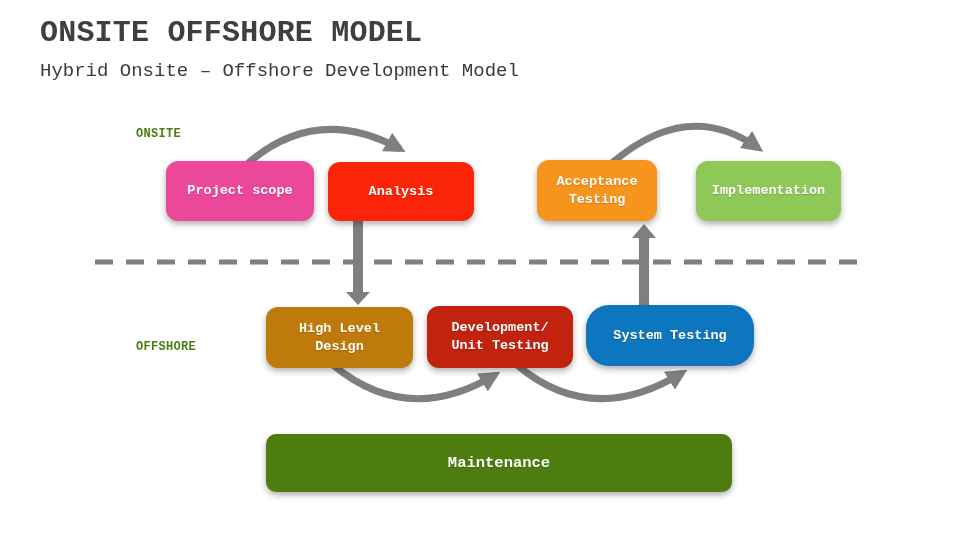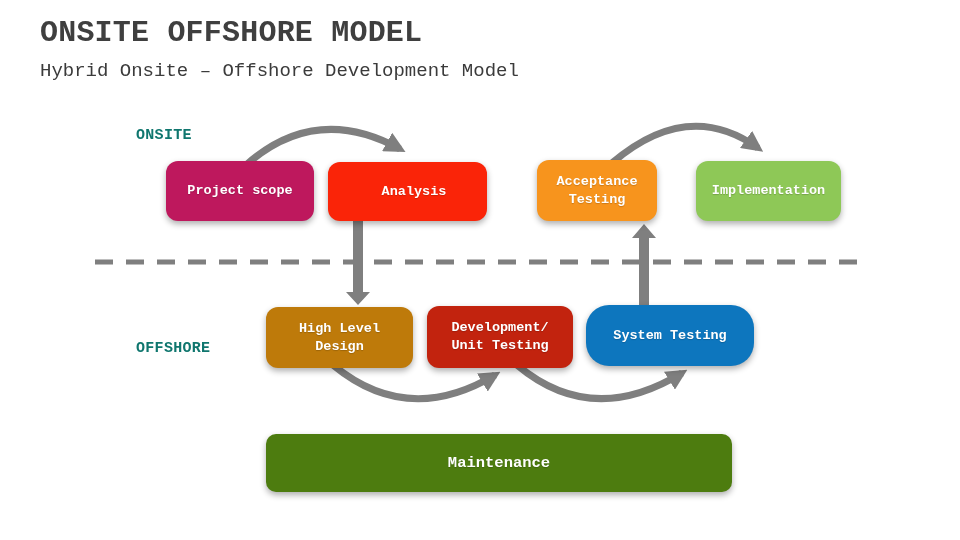--- a/index.html
+++ b/index.html
@@ -8,38 +8,38 @@
     font-family:Liberation Mono, monospace;
   }
   .title{
     position:absolute;left:40px;top:16px;font-size:30px;font-weight:bold;
     color:#3f3f3f;letter-spacing:.2px;
   }
   .subtitle{
     position:absolute;left:40px;top:60px;font-size:19px;font-weight:400;color:#3b3b3b;
   }
   .zone-label{
-    position:absolute;font-size:15px;font-weight:bold;color:#0f766e;letter-spacing:.3px;
+    position:absolute;font-size:12px;font-weight:bold;color:#4d7c0f;letter-spacing:.3px;
   }
   .zone-label.onsite{left:136px;top:127px;}
   .zone-label.offshore{left:136px;top:340px;}
   .arrow-layer{position:absolute;left:0;top:0;width:960px;height:540px;z-index:1;}
   .arrow-layer .stroke{fill:none;stroke:var(--arrow-color,#7f7f7f);stroke-width:7;}
   .arrow-layer .fillshape{fill:var(--arrow-color,#7f7f7f);}
   .arrow-layer .divider{stroke:var(--arrow-color,#7f7f7f);stroke-width:5;stroke-dasharray:18 13;fill:none;}
   marker path{fill:var(--arrow-color,#7f7f7f);}
   .node{
     position:absolute;z-index:2;border-radius:12px;color:#fff;
     display:flex;align-items:center;justify-content:center;text-align:center;
     font-size:13.5px;font-weight:bold;line-height:1.3;
     box-shadow:0 3px 6px rgba(0,0,0,.32);
     white-space:pre-line;text-shadow:0 1px 1px rgba(0,0,0,.18);
   }
   .node.project-scope{left:166px;top:161px;width:148px;height:60px;}
-  .node.analysis{left:328px;top:162px;width:146px;height:59px;padding-left:13px;}
+  .node.analysis{left:328px;top:162px;width:146px;height:59px;}
   .node.acceptance{left:537px;top:160px;width:120px;height:61px;}
   .node.implementation{left:696px;top:161px;width:145px;height:60px;}
   .node.hld{left:266px;top:307px;width:147px;height:61px;}
   .node.dev{left:427px;top:306px;width:146px;height:62px;text-align:right;}
   .node.system{left:586px;top:305px;width:168px;height:61px;border-radius:23px;}
   .node.maintenance{
     left:266px;top:434px;width:466px;height:58px;border-radius:10px;font-size:15.5px;
   }
 </style>
 </head>
@@ -68,21 +68,21 @@
 
     <path class="fillshape" d="M353,220 L363,220 L363,292 L370,292 L358,305 L346,292 L353,292 Z"></path>
 
     <path class="fillshape" d="M639,308 L649,308 L649,238 L656,238 L644,224 L632,238 L639,238 Z"></path>
 
     <path class="stroke" d="M 333 365 Q 408 427 495 375" marker-end="url(#ah)"></path>
 
     <path class="stroke" d="M 517 365 Q 592 428 682 373" marker-end="url(#ah)"></path>
   </svg>
 
-  <div class="node project-scope" style="background-color: #be185d;">Project scope</div>
+  <div class="node project-scope" style="background-color: #ec4899;">Project scope</div>
 
   <div class="node analysis" style="background-color: rgb(250, 36, 8);">Analysis</div>
 
   <div class="node acceptance" style="background-color: rgb(247, 148, 29);">Acceptance
 Testing</div>
 
   <div class="node implementation" style="background-color: rgb(142, 200, 87);">Implementation</div>
 
   <div class="node hld" style="background-color: rgb(190, 122, 10);">High Level
 Design</div>

